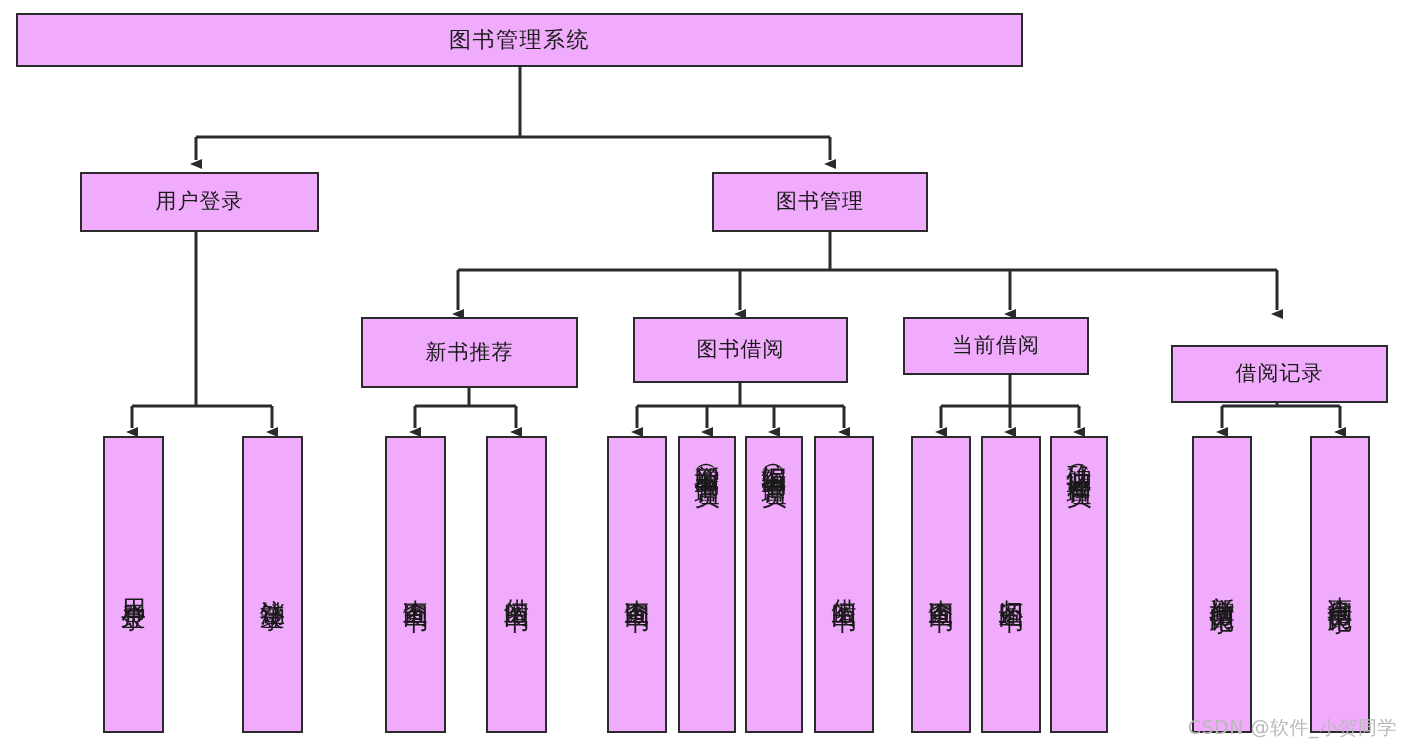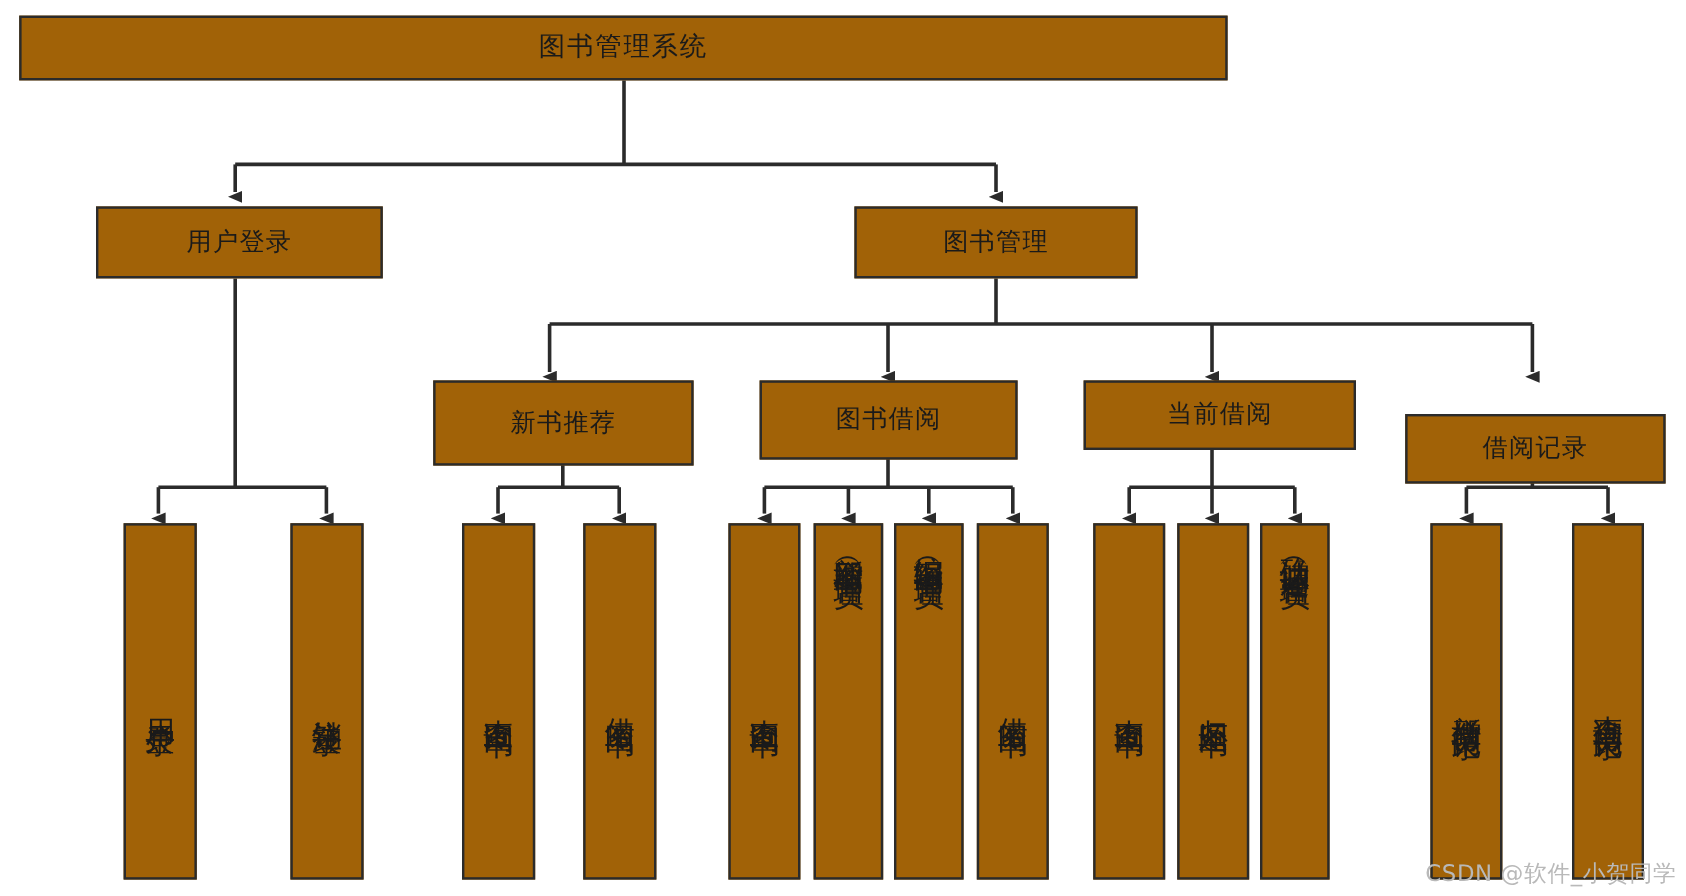--- a/index.html
+++ b/index.html
@@ -26,21 +26,21 @@
     position: absolute;
     left: 0;
     top: 0;
     width: 1405px;
     height: 747px;
     pointer-events: none;
   }
   .node {
     position: absolute;
     box-sizing: border-box;
-    background: #a16207;
+    background: #f0abfc;
     border: 2px solid #2b2b2b;
     display: flex;
     align-items: center;
     justify-content: center;
     overflow: hidden;
   }
   .node .label {
     color: #1a1a1a;
     line-height: 1.12;
     text-align: center;
@@ -153,31 +153,31 @@
     </g>
   </svg>
 
   <div class="node horiz root" style="left:16px; top:13px; width:1007px; height:54px;">
     <span class="label">图书管理系统</span>
   </div>
 
   <div class="node horiz" style="left:80px; top:172px; width:239px; height:60px;">
     <span class="label">用户登录</span>
   </div>
-  <div class="node horiz" style="left:712px; top:172px; width:236px; height:60px;">
+  <div class="node horiz" style="left:712px; top:172px; width:216px; height:60px;">
     <span class="label">图书管理</span>
   </div>
 
   <div class="node horiz" style="left:361px; top:317px; width:217px; height:71px;">
     <span class="label">新书推荐</span>
   </div>
   <div class="node horiz" style="left:633px; top:317px; width:215px; height:66px;">
     <span class="label">图书借阅</span>
   </div>
-  <div class="node horiz" style="left:903px; top:317px; width:227px; height:58px;">
+  <div class="node horiz" style="left:903px; top:317px; width:186px; height:58px;">
     <span class="label">当前借阅</span>
   </div>
   <div class="node horiz" style="left:1171px; top:317px; width:217px; height:58px;margin-top:28px;">
     <span class="label">借阅记录</span>
   </div>
 
   <div class="node vert centered" style="left:103px; top:436px; width:61px; height:297px;">
     <span class="label">用户登录</span>
   </div>
   <div class="node vert centered" style="left:242px; top:436px; width:61px; height:297px;">

